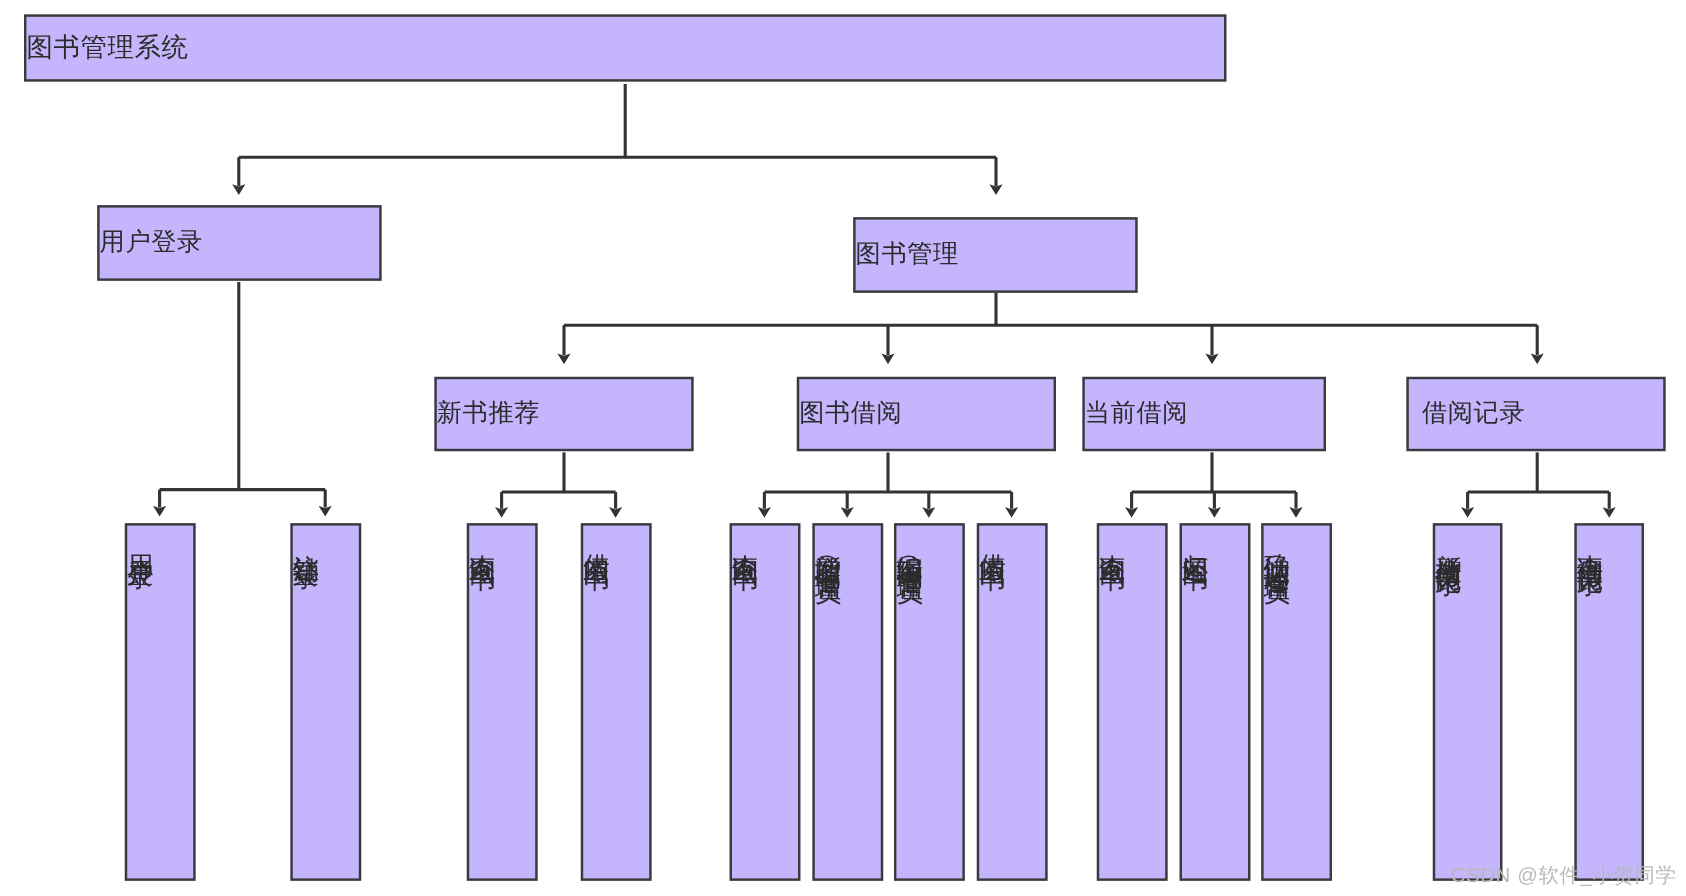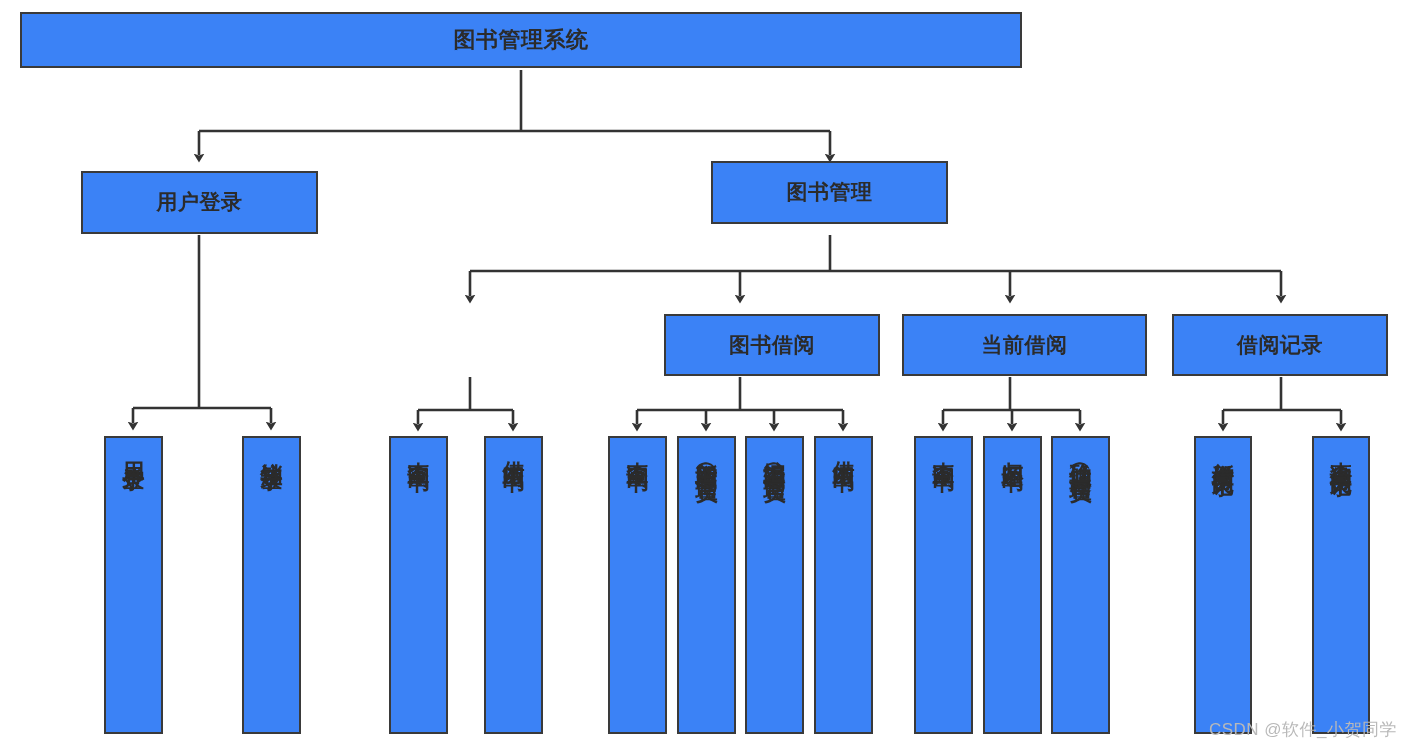--- a/index.html
+++ b/index.html
@@ -23,27 +23,26 @@
     position: absolute;
     left: 0;
     top: 0;
     width: 1405px;
     height: 747px;
     pointer-events: none;
   }
   .node {
     position: absolute;
     box-sizing: border-box;
-    background: #3b82f6;
+    background: #c4b5fd;
     border: 2px solid #3a3a3a;
     display: flex;
     align-items: center;
-    justify-content: center;
+    justify-content: flex-start;
     color: #2b2b2b;
-    font-weight: bold;
   }
   .node-label {
     display: block;
     text-align: center;
     line-height: 1.16;
     color: #2b2b2b;
   }
   
   .node.horiz .node-label {
     font-size: 21px;
@@ -133,31 +132,34 @@
     </g>
   </svg>
 
   <div class="node horiz root" style="left:20px; top:12px; width:1002px; height:56px;">
     <span class="node-label">图书管理系统</span>
   </div>
 
   <div class="node horiz" style="left:81px; top:171px; width:237px; height:63px;">
     <span class="node-label">用户登录</span>
   </div>
-  <div class="node horiz" style="left:711px; top:161px; width:237px; height:63px;">
+  <div class="node horiz" style="left:711px; top:181px; width:237px; height:63px;">
     <span class="node-label">图书管理</span>
   </div>
 
+  <div class="node horiz" style="left:362px; top:314px; width:216px; height:62px;">
+    <span class="node-label">新书推荐</span>
+  </div>
   <div class="node horiz" style="left:632px; top:314px; width:216px; height:62px;margin-left:32px;">
     <span class="node-label">图书借阅</span>
   </div>
-  <div class="node horiz" style="left:902px; top:314px; width:245px; height:62px;">
+  <div class="node horiz" style="left:902px; top:314px; width:203px; height:62px;">
     <span class="node-label">当前借阅</span>
   </div>
-  <div class="node horiz" style="left:1172px; top:314px; width:216px; height:62px;">
+  <div class="node horiz" style="left:1172px; top:314px; width:216px; height:62px;padding-left:11px;">
     <span class="node-label">借阅记录</span>
   </div>
 
   <div class="node vert" style="left:104px; top:436px; width:59px; height:298px;">
     <span class="node-label">用户登录</span>
   </div>
   <div class="node vert" style="left:242px; top:436px; width:59px; height:298px;">
     <span class="node-label">注销登录</span>
   </div>
 

